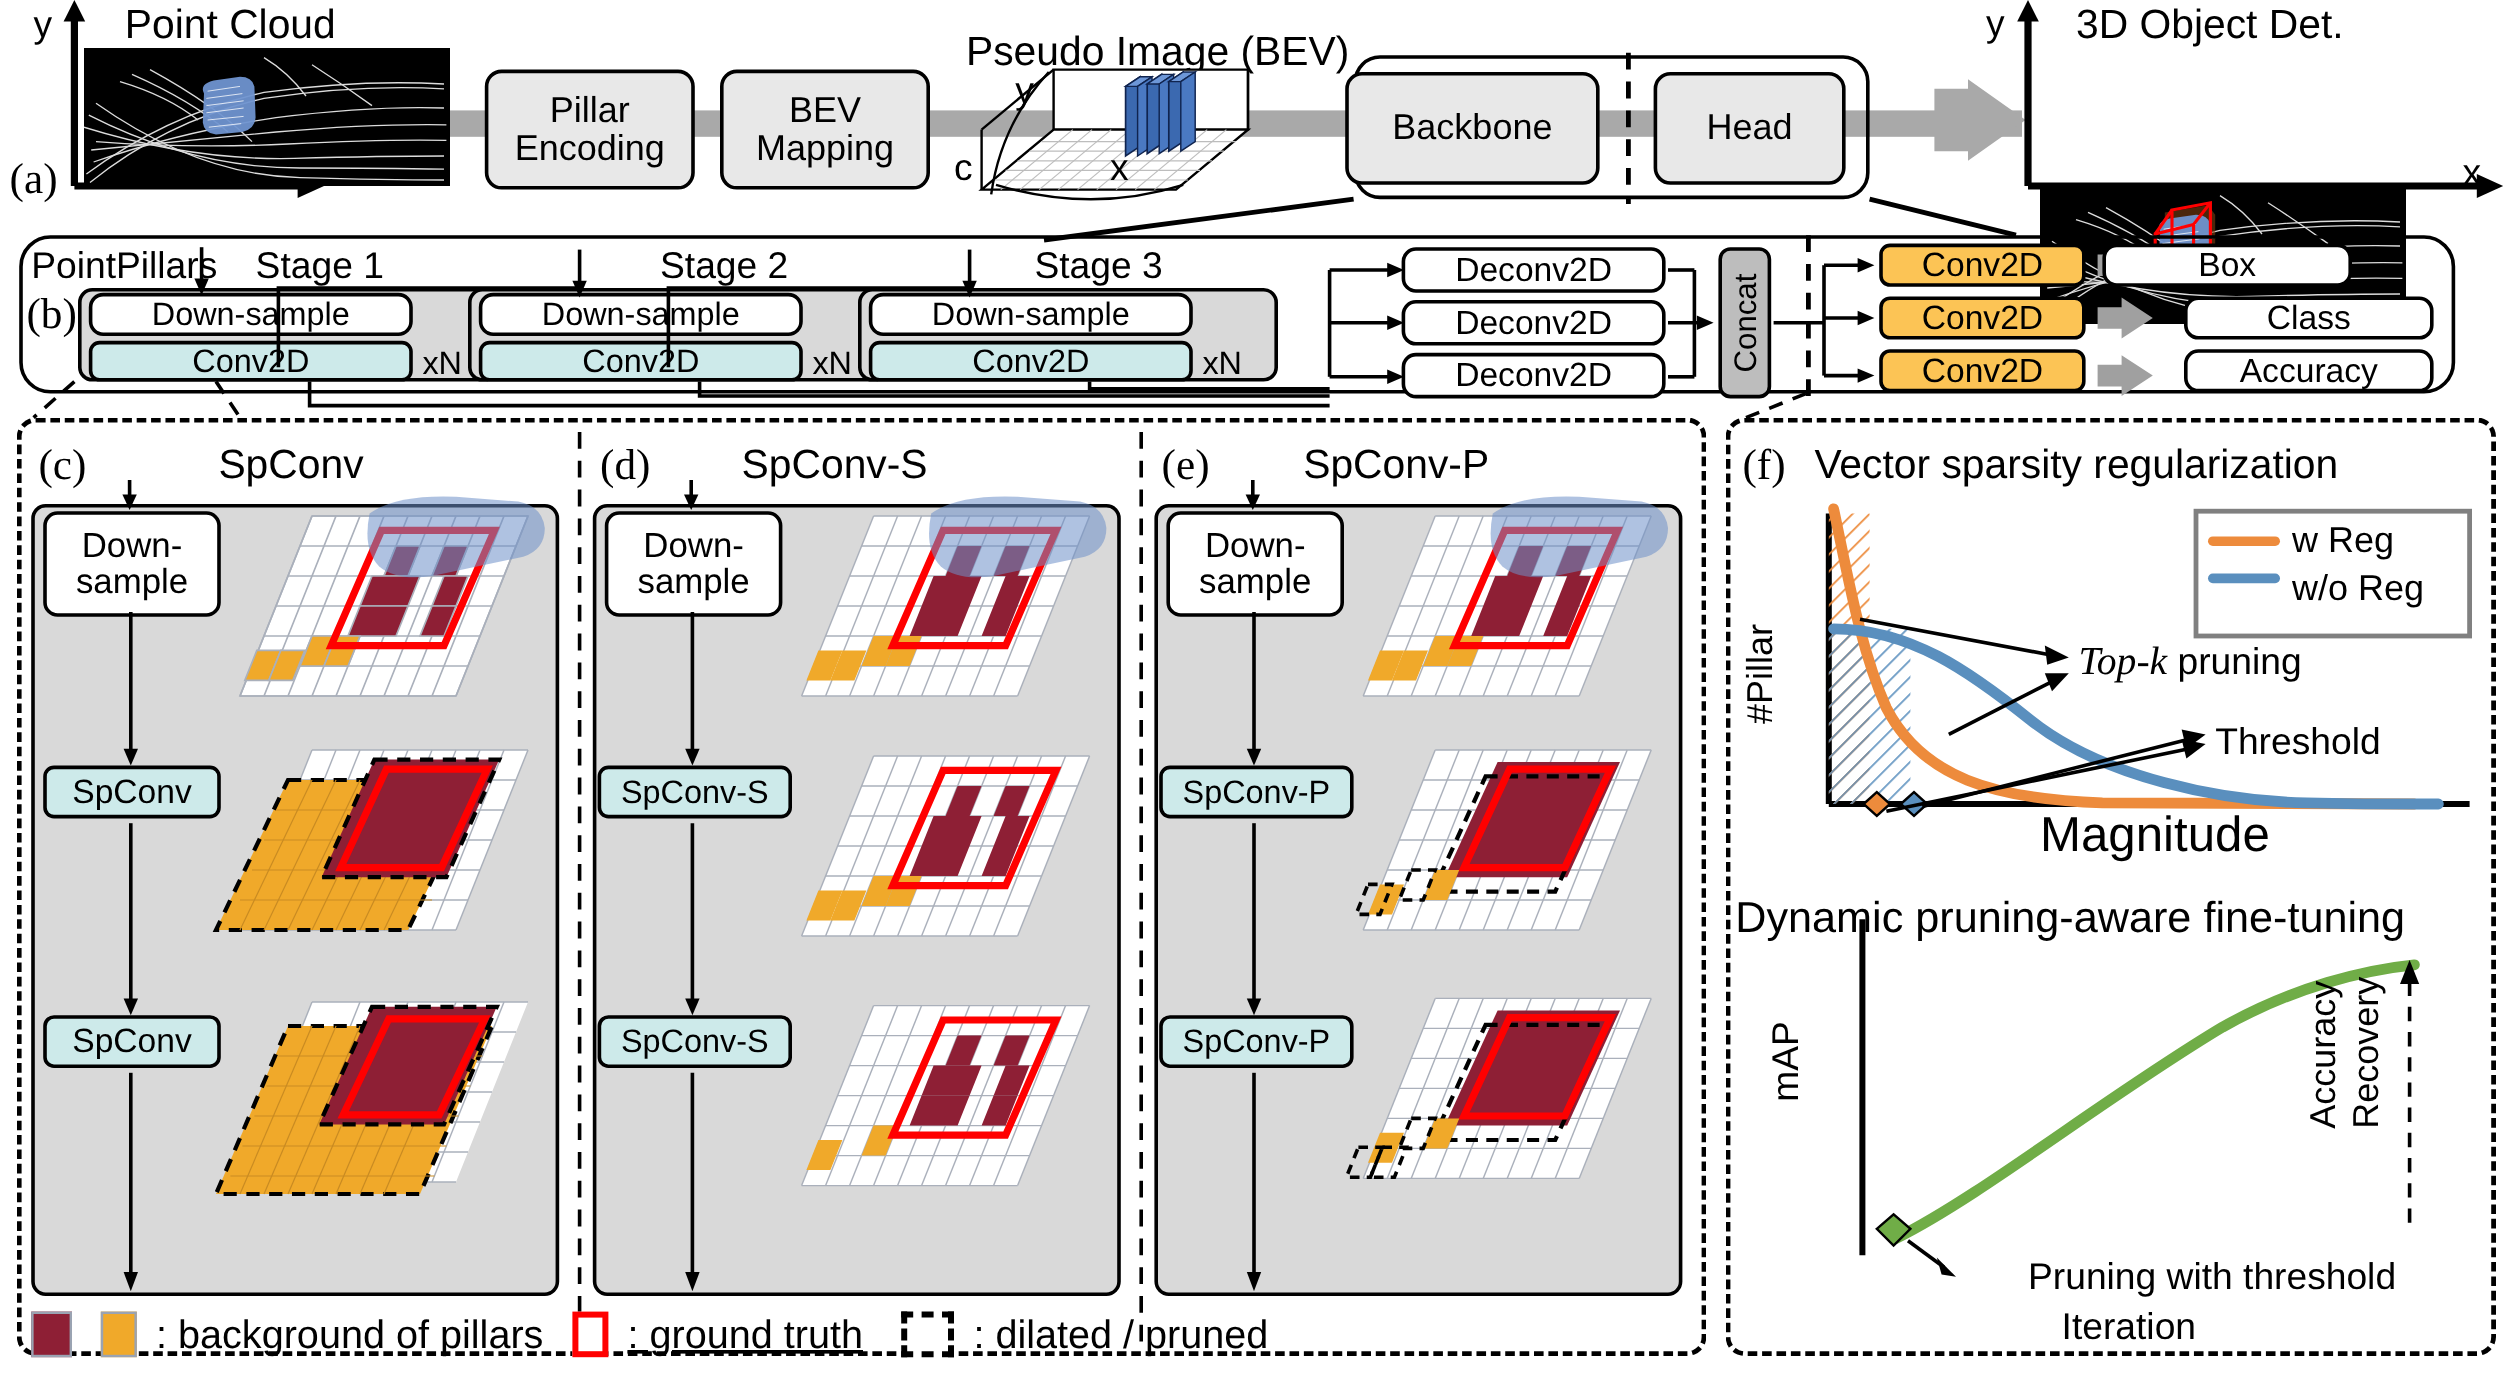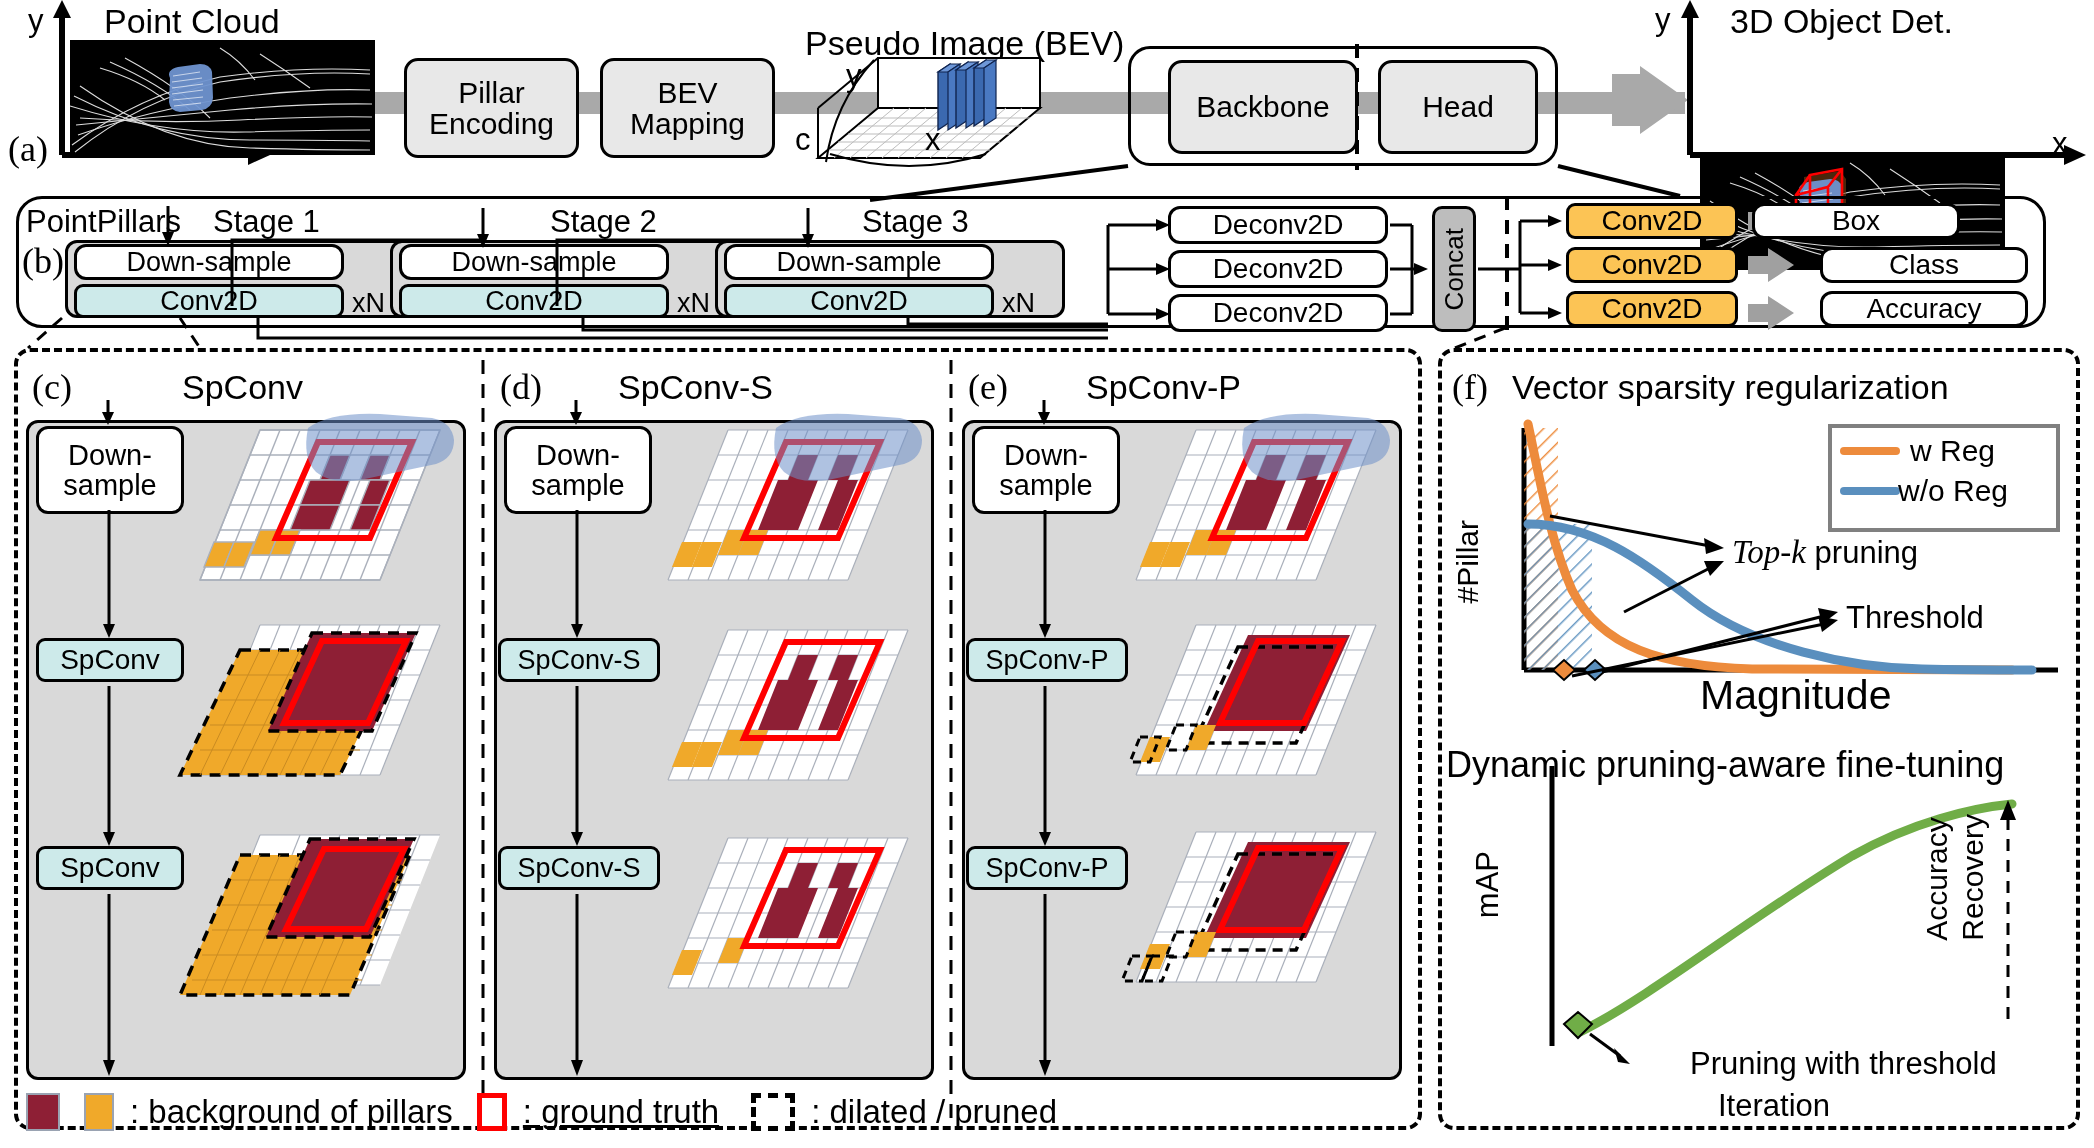--- a/index.html
+++ b/index.html
@@ -187,21 +187,21 @@
   </g>
 
   <path d="M 84,10 Q 44,54 36,112" fill="none" stroke="#000" stroke-width="2"></path>
   <path d="M 40,104 Q 120,128 196,104" fill="none" stroke="#000" stroke-width="2"></path>
 </svg>
 <div class="abs label" style="left:846px; top:58px;">y</div>
 <div class="abs label" style="left:925px; top:122px;">x</div>
 <div class="abs label" style="left:795px; top:122px;">c</div>
 
 <div class="abs solidbox" style="left:1128px; top:46px; width:430px; height:120px;"></div>
-<div class="abs rbox" style="left:1168px; top:60px; width:190px; height:94px;text-align:right;">
+<div class="abs rbox" style="left:1121px; top:60px; width:212px; height:94px;text-align:right;">
   <span>Backbone</span>
 </div>
 <div class="abs rbox" style="left:1378px; top:60px; width:160px; height:94px;">
   <span>Head</span>
 </div>
 <svg class="abs" style="left:1354px; top:44px;" width="6" height="126">
   <line x1="3" y1="0" x2="3" y2="126" stroke="#000" stroke-width="4" stroke-dasharray="14 10"></line>
 </svg>
 
 <div class="abs label" style="left:1655px; top:2px;">y</div>
@@ -913,21 +913,21 @@
 </div>
 <div class="abs label" style="left:1846px; top:600px; font-size:31px;">Threshold</div>
 
 <div class="abs" style="left:1828px; top:424px; width:232px; height:108px; border:4px solid #808080; background:#fff;">
   <div style="display:flex; align-items:center; gap:12px; padding:6px 10px 0 10px;">
     <svg width="56" height="16">
       <line x1="2" y1="8" x2="54" y2="8" stroke="#ed8b3c" stroke-width="8" stroke-linecap="round"></line>
     </svg>
     <span style="font-size:30px;">w Reg</span>
   </div>
-  <div style="display:flex; align-items:center; padding:6px 10px 0 10px;">
+  <div style="display:flex; align-items:flex-start; gap:12px; padding:6px 10px 0 10px;">
     <svg width="56" height="16">
       <line x1="2" y1="8" x2="54" y2="8" stroke="#5a8fbe" stroke-width="8" stroke-linecap="round"></line>
     </svg>
     <span style="font-size:30px;">w/o Reg</span>
   </div>
 </div>
 
 <div class="abs title" style="left:1446px; top:744px; font-size:36px;">Dynamic pruning-aware fine-tuning</div>
 
 <div class="abs" style="left:1452px; top:756px; width:620px; height:330px;">

